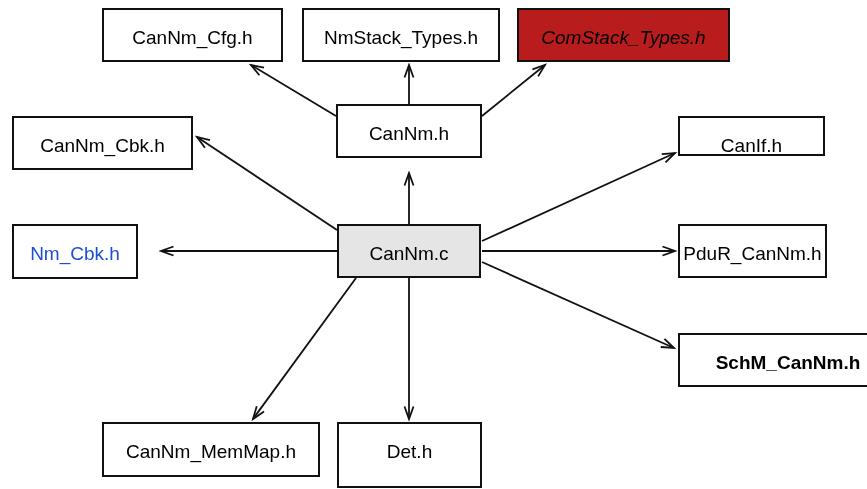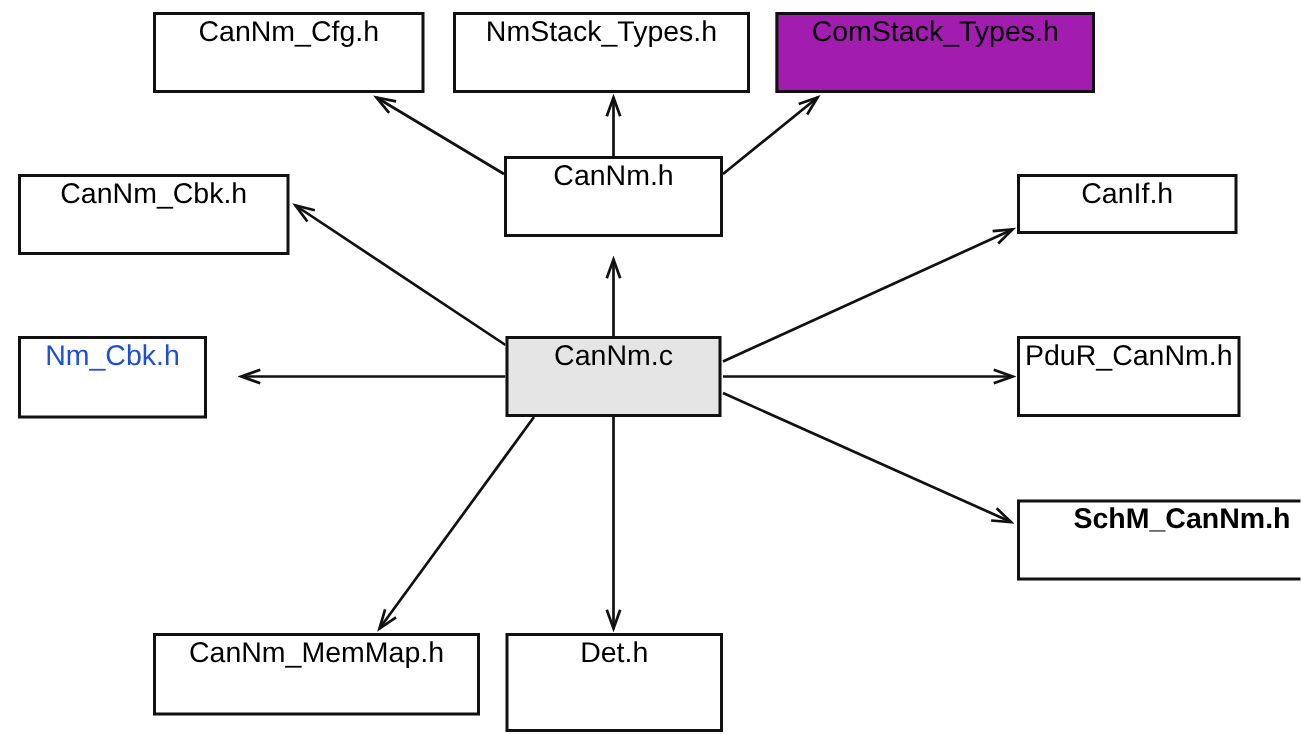--- a/index.html
+++ b/index.html
@@ -24,21 +24,21 @@
     width: 867px;
     height: 489px;
     display: block;
   }
   .node {
     position: absolute;
     box-sizing: border-box;
     display: flex;
     justify-content: center;
     align-items: flex-start;
-    padding-top: 0;
+    padding-top: 16px;
     font-size: 19px;
     line-height: 23px;
     white-space: nowrap;
     cursor: pointer;
   }
 </style>
 </head>
 <body style="background: rgb(255, 255, 255);">
 
 <div class="diagram">
@@ -58,21 +58,21 @@
         <line x1="482" y1="241" x2="675" y2="153" marker-end="url(#arrowhead)"></line>
         <line x1="482" y1="251" x2="675" y2="251" marker-end="url(#arrowhead)"></line>
         <line x1="482" y1="262" x2="674" y2="348" marker-end="url(#arrowhead)"></line>
         <line x1="356" y1="278" x2="253" y2="419" marker-end="url(#arrowhead)"></line>
         <line x1="409" y1="278" x2="409" y2="419" marker-end="url(#arrowhead)"></line>
       </g>
   </svg>
   <div id="node-layer">
       <div class="node" style="left: 102px; top: 8px; width: 181px; height: 54px; border: 2px solid rgb(17, 17, 17); background: rgb(255, 255, 255); color: rgb(0, 0, 0);">CanNm_Cfg.h</div>
       <div class="node" style="left: 302px; top: 8px; width: 198px; height: 54px; border: 2px solid rgb(17, 17, 17); background: rgb(255, 255, 255); color: rgb(0, 0, 0);">NmStack_Types.h</div>
-      <div class="node" style="left: 517px; top: 8px; width: 213px; height: 54px; border: 2px solid rgb(17, 17, 17); background: #a21caf; color: rgb(0, 0, 0);">ComStack_Types.h</div>
+      <div class="node" style="left: 517px; top: 8px; width: 213px; height: 54px; border: 2px solid rgb(17, 17, 17); background: #b91c1c; color: rgb(0, 0, 0); font-style: italic;">ComStack_Types.h</div>
       <div class="node" style="left: 12px; top: 116px; width: 181px; height: 54px; border: 2px solid rgb(17, 17, 17); background: rgb(255, 255, 255); color: rgb(0, 0, 0);">CanNm_Cbk.h</div>
       <div class="node" style="left: 336px; top: 104px; width: 146px; height: 54px; border: 2px solid rgb(17, 17, 17); background: rgb(255, 255, 255); color: rgb(0, 0, 0);">CanNm.h</div>
       <div class="node" style="left: 678px; top: 116px; width: 147px; height: 40px; border: 2px solid rgb(17, 17, 17); background: rgb(255, 255, 255); color: rgb(0, 0, 0);">CanIf.h</div>
       <div class="node" style="left: 12px; top: 224px; width: 126px; height: 55px; border: 2px solid rgb(17, 17, 17); background: rgb(255, 255, 255); color: #1d4ed8; text-align: right;">Nm_Cbk.h</div>
       <div class="node" style="left: 337px; top: 224px; width: 144px; height: 54px; border: 2px solid rgb(17, 17, 17); background: #e5e5e5; color: rgb(0, 0, 0);">CanNm.c</div>
       <div class="node" style="left: 678px; top: 224px; width: 149px; height: 54px; border: 2px solid rgb(17, 17, 17); background: rgb(255, 255, 255); color: rgb(0, 0, 0);">PduR_CanNm.h</div>
       <div class="node" style="left: 678px; top: 333px; width: 220px; height: 54px; border: 2px solid rgb(17, 17, 17); background: rgb(255, 255, 255); color: rgb(0, 0, 0); font-weight: bold;">SchM_CanNm.h</div>
       <div class="node" style="left: 102px; top: 422px; width: 218px; height: 55px; border: 2px solid rgb(17, 17, 17); background: rgb(255, 255, 255); color: rgb(0, 0, 0);">CanNm_MemMap.h</div>
       <div class="node" style="left: 337px; top: 422px; width: 145px; height: 66px; border: 2px solid rgb(17, 17, 17); background: rgb(255, 255, 255); color: rgb(0, 0, 0);">Det.h</div>
     </div>

